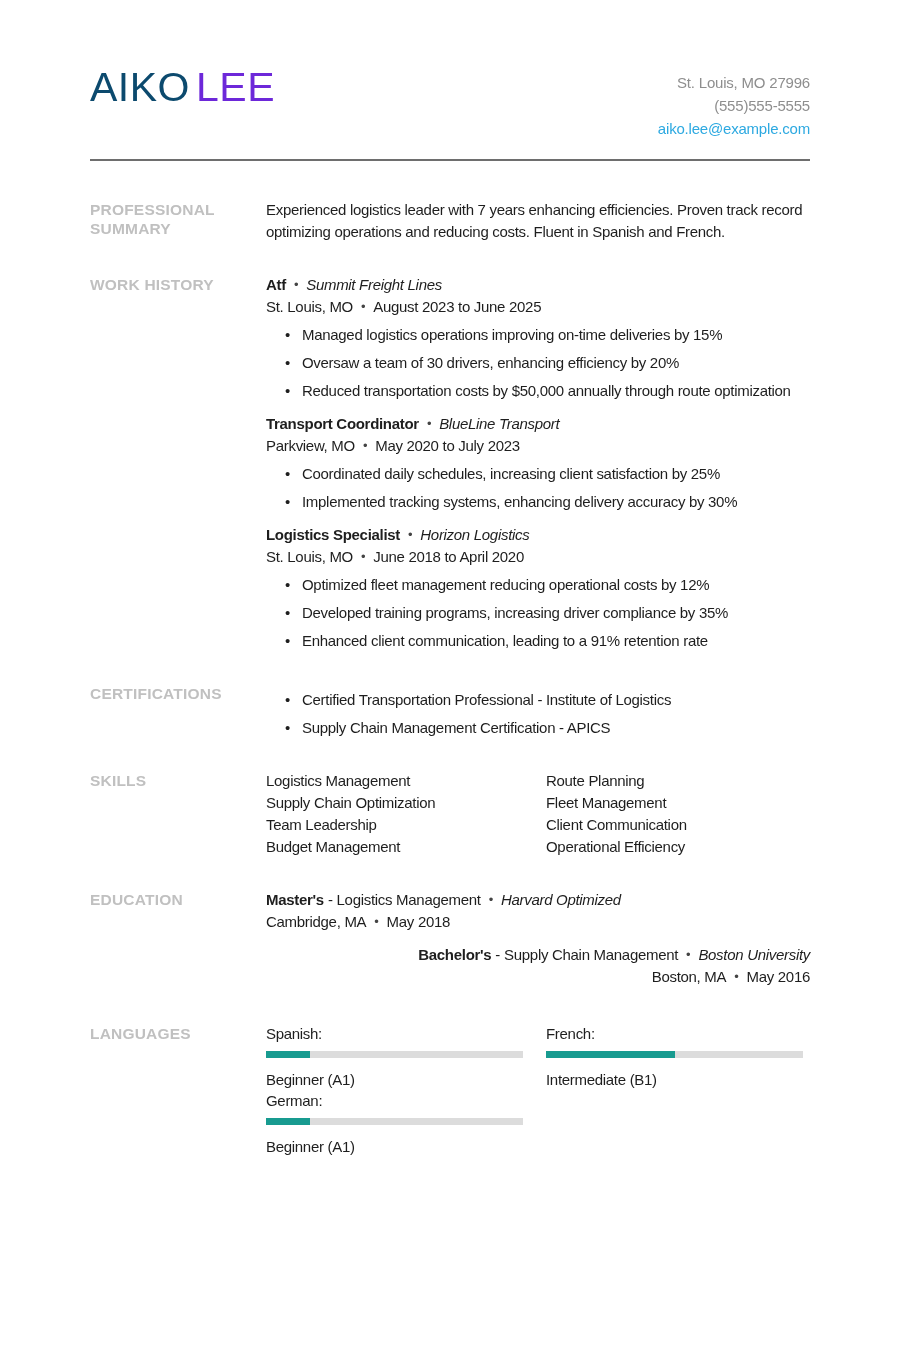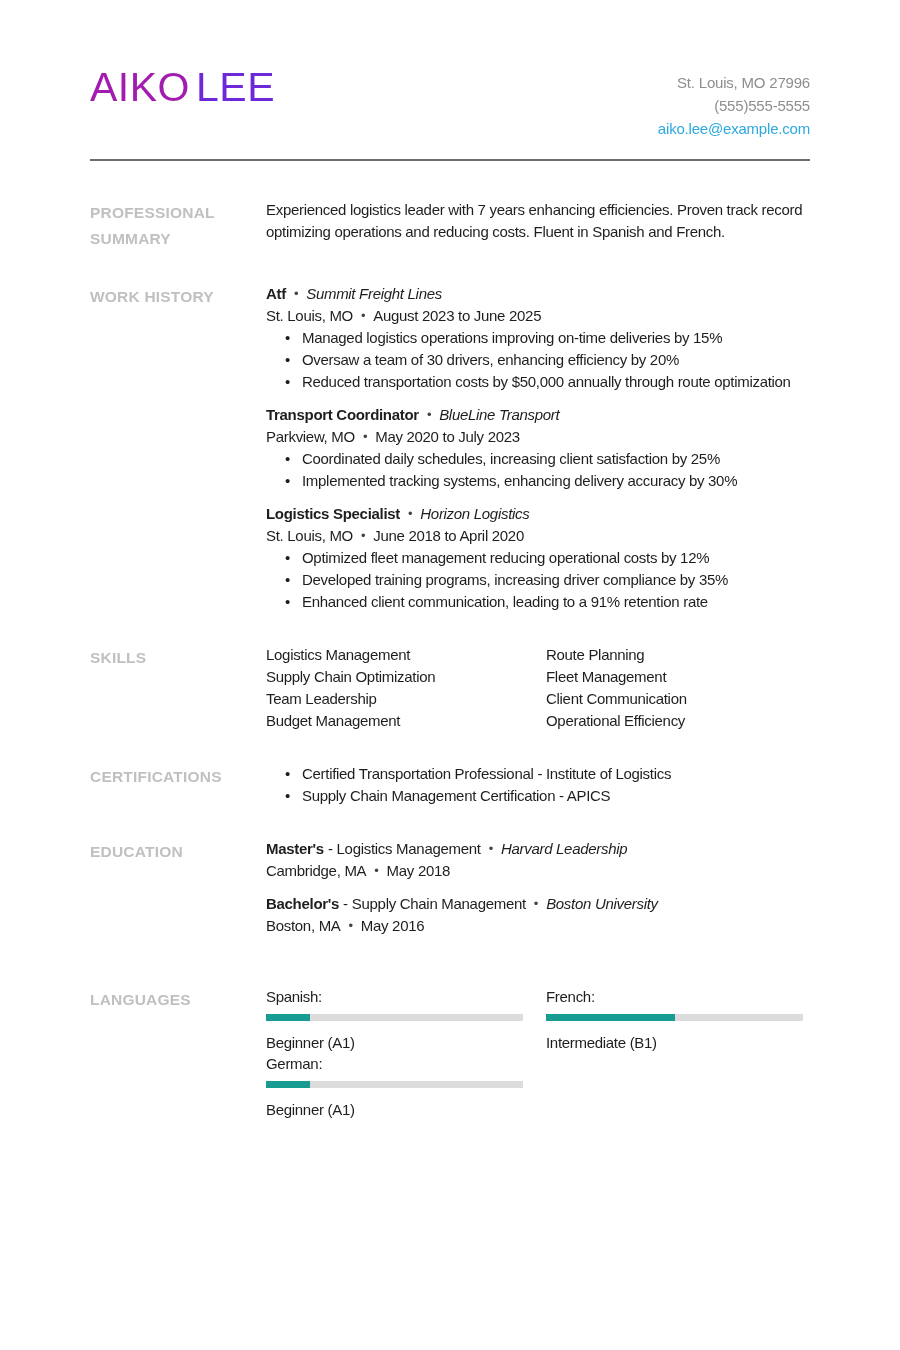--- a/index.html
+++ b/index.html
@@ -18,21 +18,21 @@
   }
   
   .header { display:flex; justify-content:space-between; align-items:flex-start; }
   .name {
     font-size:41px;
     line-height:46px;
     letter-spacing:0.5px;
     font-weight:400;
     white-space:nowrap;
   }
-  .name .first { color:#a21caf; }
+  .name .first { color:#0c4a6e; }
   .name .last  { color:#6d28d9; margin-left:6px; }
   .contact {
     text-align:right;
     font-size:15px;
     line-height:23px;
     color:#8e8e8e;
     letter-spacing:-0.2px;
     padding-top:7px;
   }
   .contact .email { color:#2da9e1; text-decoration:none; display:inline-block; }
@@ -42,50 +42,50 @@
     border-top:2px solid #6e6e6e;
   }
   
   .sections { margin-top:38px; }
   .section { display:flex; margin-bottom:31px; }
   .sec-label {
     width:176px; flex-shrink:0;
     color:#c0c0c0;
     font-weight:bold;
     font-size:15.5px;
-    line-height:26px;
+    line-height:19px;
     letter-spacing:0.2px;
     text-transform:uppercase;
     padding-top:1px;
   }
   .sec-content {
     flex:1;
     font-size:15px;
     line-height:22px;
     letter-spacing:-0.3px;
     color:#1e1e1e;
   }
   
   .job { margin-bottom:11px; }
   .job:last-child { margin-bottom:0; }
   .title-line b { font-weight:bold; }
   .sep { display:inline-block; padding:0 8px; color:#444; font-size:13px; vertical-align:1px; }
   .bullets { list-style:none; }
-  .bullets li { position:relative; padding-left:36px; }
+  .bullets li { position:relative; padding-left:36px;margin-top:6px; }
   .bullets li::before {
     content:"•";
     position:absolute; left:19px; top:0;
     color:#1e1e1e;
   }
   
   .two-col { display:grid; grid-template-columns:280px 1fr; }
   .skill-col div { line-height:22px; }
   
   .edu { margin-bottom:11px; }
-  .edu:last-child { margin-bottom:18px; }
+  .edu:last-child { margin-bottom:4px;text-align:right; }
   .dash { margin:0 4px; }
   
   .lang-grid { display:grid; grid-template-columns:280px 1fr; }
   .lang-item { width:257px; }
   .lang-name { line-height:21px; }
   .bar {
     margin-top:7px;
     width:257px; height:7px;
     background:#dcdcdc;
   }
@@ -161,54 +161,54 @@
             <li>Optimized fleet management reducing operational costs by 12%</li>
             <li>Developed training programs, increasing driver compliance by 35%</li>
             <li>Enhanced client communication, leading to a 91% retention rate</li>
           </ul>
         </div>
 
       </div>
     </div>
 
     <div class="section">
+      <div class="sec-label">CERTIFICATIONS</div>
+      <div class="sec-content">
+        <ul class="bullets">
+          <li>Certified Transportation Professional - Institute of Logistics</li>
+          <li>Supply Chain Management Certification - APICS</li>
+        </ul>
+      </div>
+    </div>
+
+    <div class="section">
       <div class="sec-label">SKILLS</div>
       <div class="sec-content two-col">
         <div class="skill-col">
           <div>Logistics Management</div>
           <div>Supply Chain Optimization</div>
           <div>Team Leadership</div>
           <div>Budget Management</div>
         </div>
         <div class="skill-col">
           <div>Route Planning</div>
           <div>Fleet Management</div>
           <div>Client Communication</div>
           <div>Operational Efficiency</div>
         </div>
       </div>
     </div>
 
     <div class="section">
-      <div class="sec-label">CERTIFICATIONS</div>
-      <div class="sec-content">
-        <ul class="bullets">
-          <li>Certified Transportation Professional - Institute of Logistics</li>
-          <li>Supply Chain Management Certification - APICS</li>
-        </ul>
-      </div>
-    </div>
-
-    <div class="section">
       <div class="sec-label">EDUCATION</div>
       <div class="sec-content">
 
         <div class="edu">
           <div class="title-line">
-            <b>Master's</b><span class="dash">-</span><span>Logistics Management</span><span class="sep">•</span><i>Harvard Leadership</i>
+            <b>Master's</b><span class="dash">-</span><span>Logistics Management</span><span class="sep">•</span><i>Harvard Optimized</i>
           </div>
           <div class="meta-line">
             <span>Cambridge, MA</span><span class="sep">•</span><span>May 2018</span>
           </div>
         </div>
 
         <div class="edu">
           <div class="title-line">
             <b>Bachelor's</b><span class="dash">-</span><span>Supply Chain Management</span><span class="sep">•</span><i>Boston University</i>
           </div>

